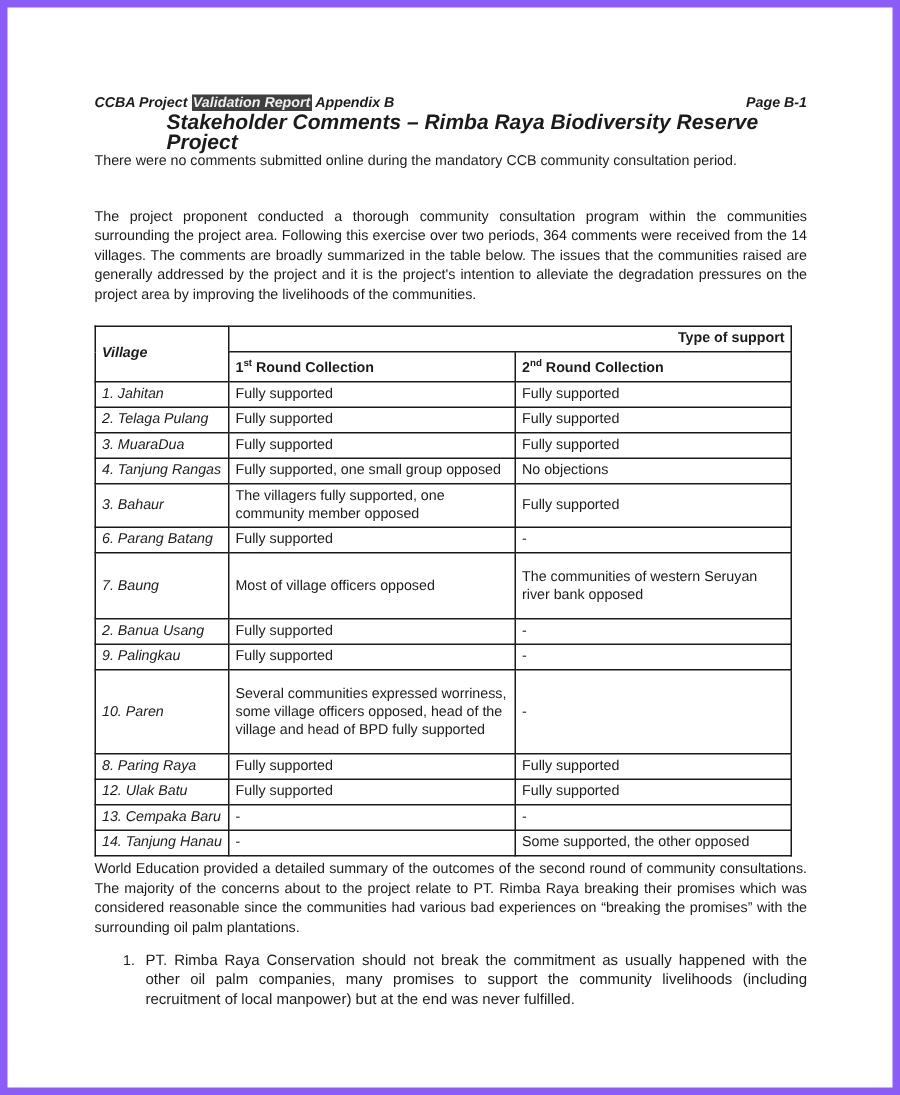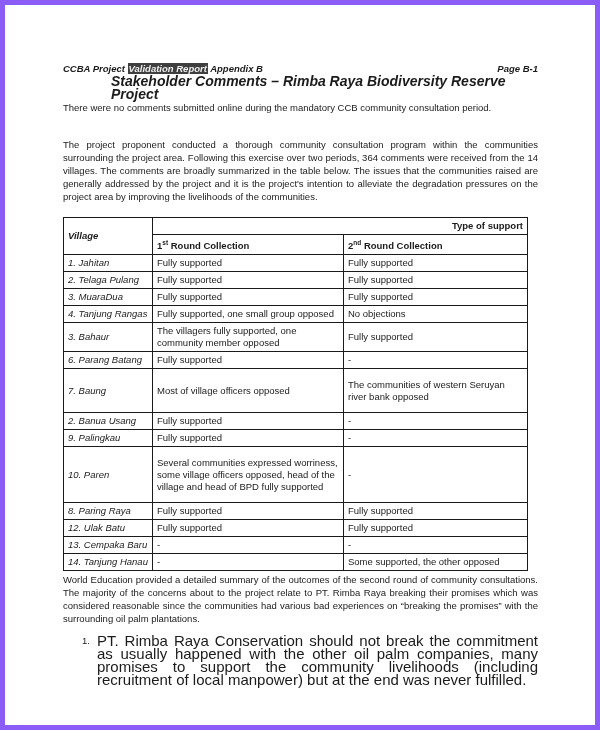--- a/index.html
+++ b/index.html
@@ -55,21 +55,21 @@
   td.vb { vertical-align:bottom; }
   tr.tall td { height:44px; }
   tr.xtall td { height:56px; }
 
   .list-item {
     display:flex;
     margin-top:9px;
     padding-left:19px;
   }
   .list-num { width:15px; flex:0 0 15px; font-size:9.5px; line-height:13px; }
-  .list-text { flex:1; font-size:15px; line-height:13px; text-align:justify; }
+  .list-text { flex:1; font-size:10px; line-height:13px; text-align:justify; }
 </style>
 </head>
 <body>
 
 <div class="page">
   <div class="content">
 
     <div class="doc-header">
       <div>
         <span>CCBA Project </span><span class="hl" style="background: rgb(63, 63, 63); color: rgb(239, 239, 239);">Validation Report</span><span> Appendix B</span>

